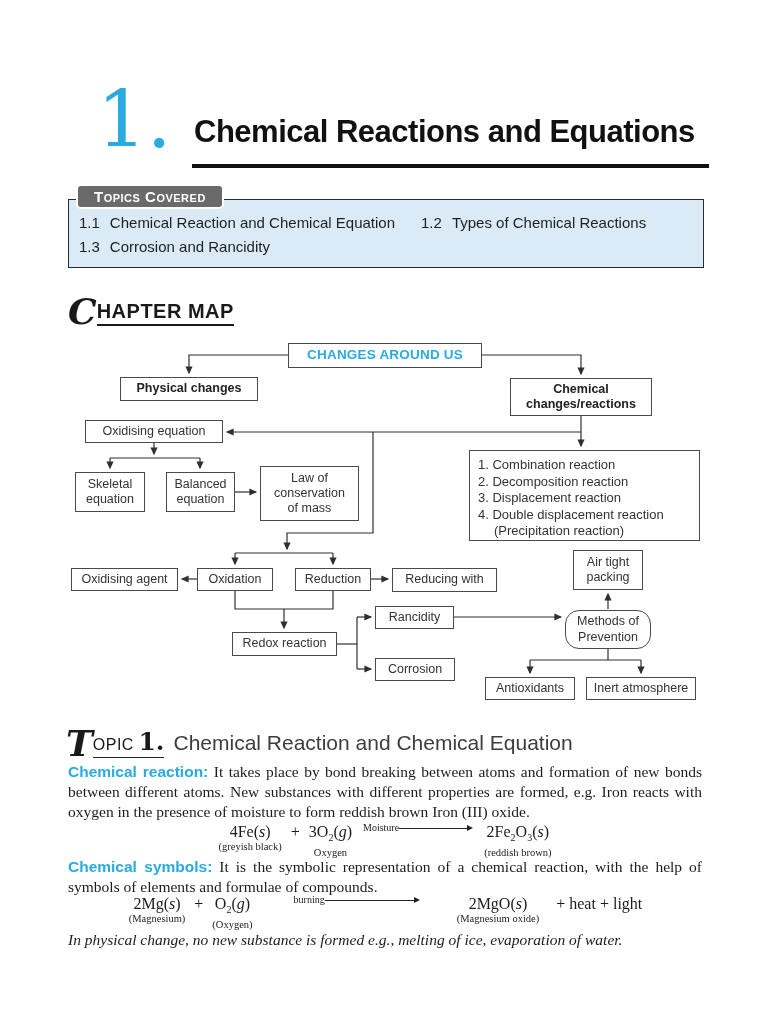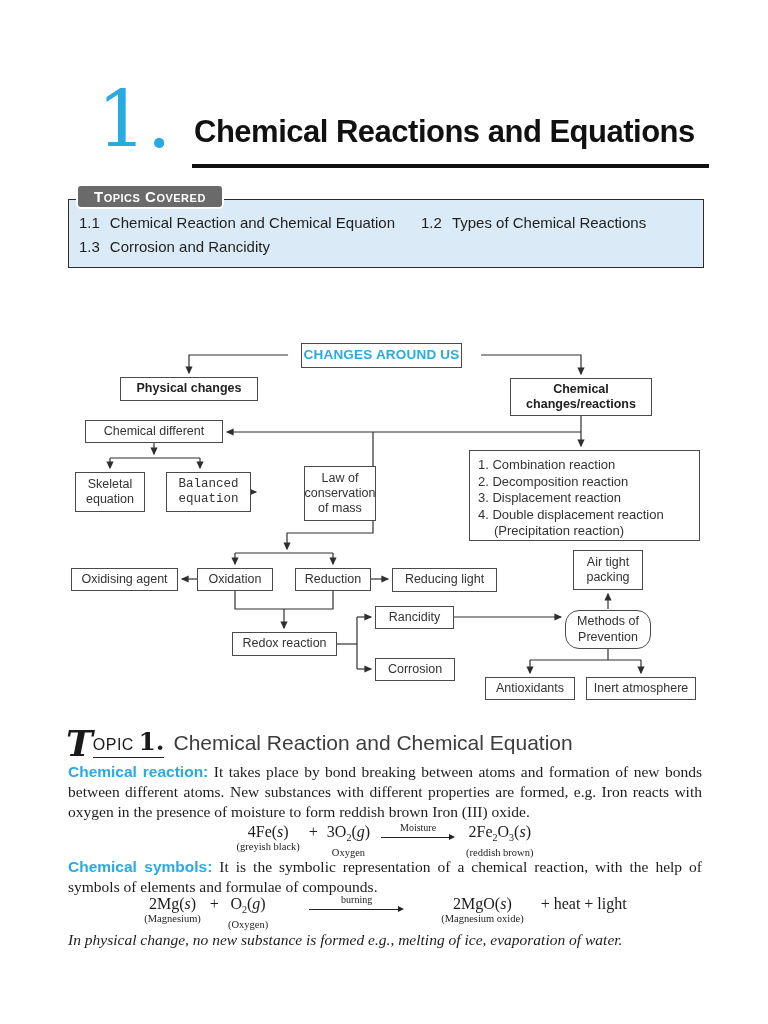--- a/index.html
+++ b/index.html
@@ -53,21 +53,21 @@
         font-size:15.5px;line-height:20px;text-align:justify;color:#1c1c1c;}
   .lead{font-family:"Liberation Sans",sans-serif;font-weight:700;color:#29abe2;font-size:15.5px;}
 
   
   .equation{position:absolute;left:68px;width:634px;text-align:center;
             font-family:"Liberation Serif",serif;color:#1c1c1c;white-space:nowrap;}
   .eq-term{display:inline-block;vertical-align:top;text-align:center;margin:0 3px;}
   .eq-main{font-size:16px;line-height:18px;}
   .eq-sub{font-size:10.5px;line-height:12px;color:#222;}
   .eq-plus{display:inline-block;vertical-align:top;font-size:16px;line-height:18px;margin:0 2px;}
-  .eq-arrow{display:inline-flex;flex-direction:column;align-items:center;
+  .eq-arrow{display:inline-flex;align-items:center;
             vertical-align:top;margin:0 4px;}
   .eq-arrow .albl{font-size:10px;line-height:10px;}
   .arrow-line{position:relative;height:8px;}
   .arrow-line::before{content:'';position:absolute;left:0;right:3px;top:3.5px;border-top:1.3px solid #222;}
   .arrow-line::after{content:'';position:absolute;right:0;top:0.5px;
                      border-left:6px solid #222;border-top:3.5px solid transparent;
                      border-bottom:3.5px solid transparent;}
   .eq-spacer{display:inline-block;}
   sub{font-size:10px;}
 </style>
@@ -92,20 +92,23 @@
       </div>
       <div class="topics-row">
         <span class="topic-item">
           <span class="tnum">1.3</span><span>Corrosion and Rancidity</span>
         </span>
       </div>
     </div>
   </div>
   <div class="topics-badge">Topics Covered</div>
 
+  <div class="map-heading">
+    <span class="script-initial">C</span><span class="map-rest">HAPTER MAP</span>
+  </div>
 
   <svg class="fc-svg" viewBox="0 0 768 1024">
     <defs>
       <marker id="arr" markerWidth="7" markerHeight="7" refX="5.5" refY="3" orient="auto">
         <path d="M0,0 L6.5,3 L0,6 Z" fill="#2f2f2f"></path>
       </marker>
     </defs>
     <g stroke="#2f2f2f" stroke-width="1.2" fill="none">
       <path d="M288 355 L189 355 L189 373" marker-end="url(#arr)"></path>
       <path d="M481 355 L581 355 L581 374" marker-end="url(#arr)"></path>
@@ -130,43 +133,43 @@
       <path d="M357 669 L371 669" marker-end="url(#arr)"></path>
       <path d="M454 617 L561 617" marker-end="url(#arr)"></path>
       <path d="M608 609 L608 594" marker-end="url(#arr)"></path>
       <path d="M608 649 L608 660"></path>
       <path d="M530 660 L641 660"></path>
       <path d="M530 660 L530 673" marker-end="url(#arr)"></path>
       <path d="M641 660 L641 673" marker-end="url(#arr)"></path>
     </g>
   </svg>
 
-  <div class="fc-box fc-accent" style="left:288px;top:343px;width:161px;height:25px;margin-left:13px;">CHANGES AROUND US</div>
+  <div class="fc-box fc-accent" style="left:288px;top:343px;width:194px;height:25px;">CHANGES AROUND US</div>
   <div class="fc-box fc-bold" style="left:120px;top:377px;width:138px;height:24px;">Physical changes</div>
   <div class="fc-box fc-bold" style="left:510px;top:378px;width:142px;height:38px;">Chemical
 changes/reactions</div>
-  <div class="fc-box" style="left:85px;top:420px;width:138px;height:23px;">Chemical different</div>
+  <div class="fc-box" style="left:85px;top:420px;width:138px;height:23px;">Oxidising equation</div>
   <div class="fc-box" style="left:75px;top:472px;width:70px;height:40px;">Skeletal
 equation</div>
-  <div class="fc-box" style="left:166px;top:472px;width:85px;height:40px;font-family:Liberation Mono, monospace;">Balanced
+  <div class="fc-box" style="left:166px;top:472px;width:69px;height:40px;">Balanced
 equation</div>
-  <div class="fc-box" style="left:260px;top:466px;width:72px;height:55px;margin-left:44px;">Law of
+  <div class="fc-box" style="left:260px;top:466px;width:99px;height:55px;">Law of
 conservation
 of mass</div>
   <div class="fc-list" style="left:469px;top:450px;width:231px;height:91px;">
     <div class="fc-list-item">1. Combination reaction</div>
     <div class="fc-list-item">2. Decomposition reaction</div>
     <div class="fc-list-item">3. Displacement reaction</div>
     <div class="fc-list-item">4. Double displacement reaction
 (Precipitation reaction)</div>
   </div>
   <div class="fc-box" style="left:71px;top:568px;width:107px;height:23px;">Oxidising agent</div>
   <div class="fc-box" style="left:197px;top:568px;width:76px;height:23px;">Oxidation</div>
   <div class="fc-box" style="left:295px;top:568px;width:76px;height:23px;">Reduction</div>
-  <div class="fc-box" style="left:392px;top:568px;width:105px;height:24px;">Reducing light</div>
+  <div class="fc-box" style="left:392px;top:568px;width:105px;height:24px;">Reducing with</div>
   <div class="fc-box" style="left:573px;top:550px;width:70px;height:40px;">Air tight
 packing</div>
   <div class="fc-box" style="left:375px;top:606px;width:79px;height:23px;">Rancidity</div>
   <div class="fc-box" style="left:565px;top:610px;width:86px;height:39px;border-radius:14px;">Methods of
 Prevention</div>
   <div class="fc-box" style="left:232px;top:632px;width:105px;height:24px;">Redox reaction</div>
   <div class="fc-box" style="left:375px;top:658px;width:80px;height:23px;">Corrosion</div>
   <div class="fc-box" style="left:485px;top:677px;width:90px;height:23px;">Antioxidants</div>
   <div class="fc-box" style="left:586px;top:677px;width:110px;height:23px;">Inert atmosphere</div>
 

